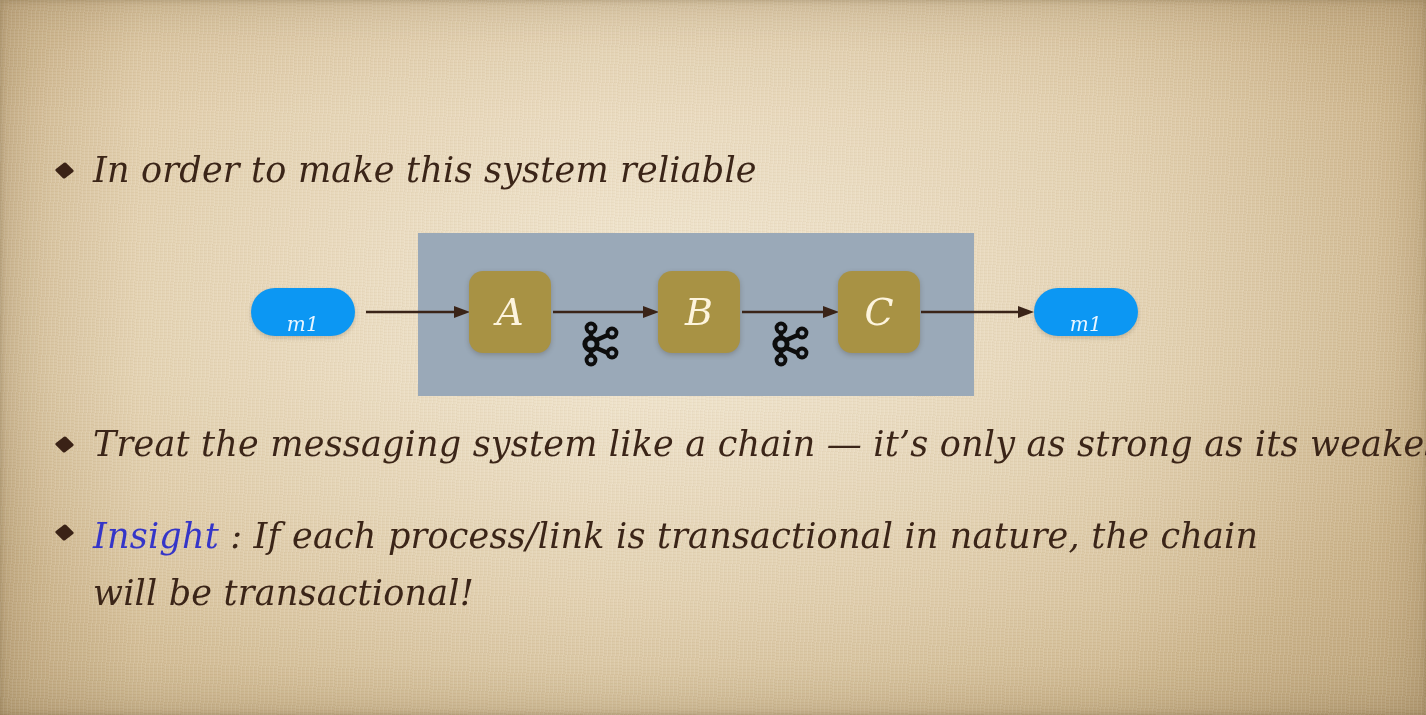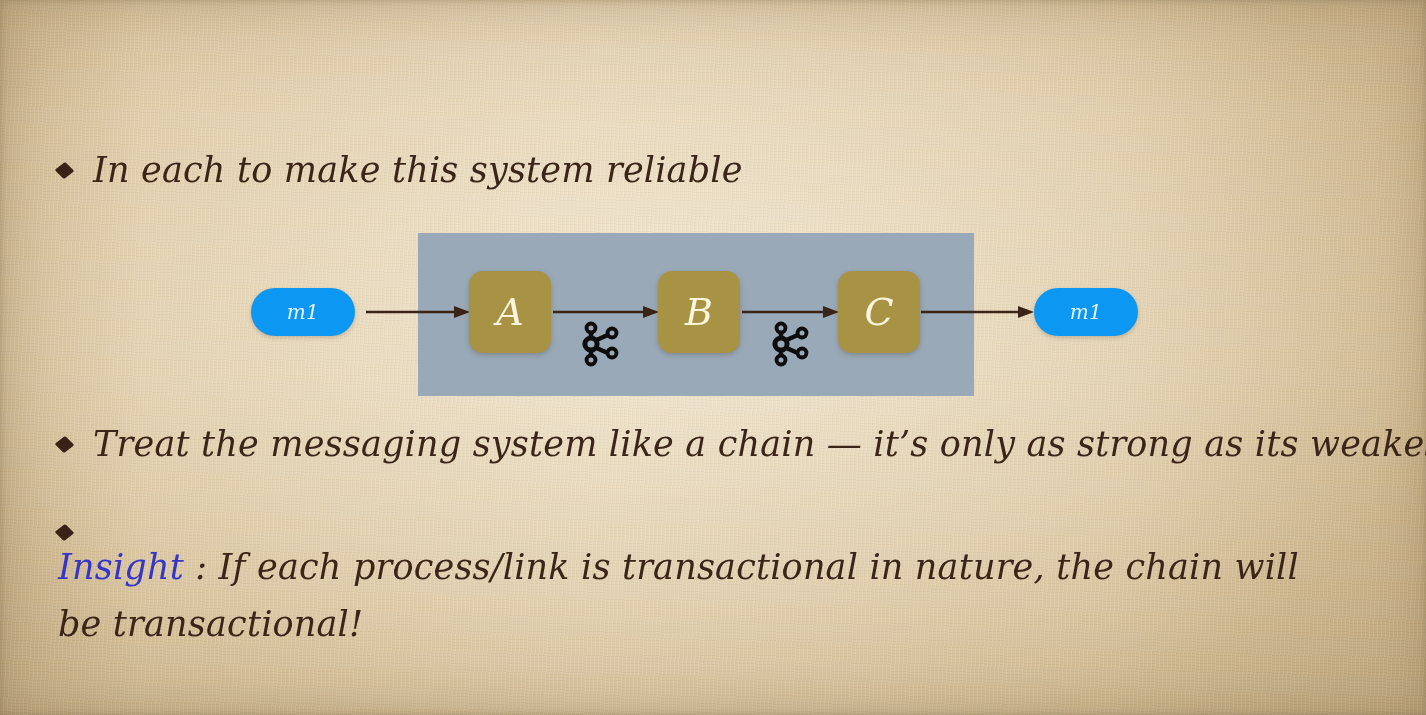--- a/index.html
+++ b/index.html
@@ -104,21 +104,21 @@
     font-weight: 400;
     color: #3b2518;
     letter-spacing: 0.2px;
   }
   #b1 { left: 58px; top: 146px; }
   #b1 .bullet-text { font-size: 35px; line-height: 48px; }
 
   #b2 { left: 58px; top: 420px; width: 1340px; }
   #b2 .bullet-text { font-size: 35px; line-height: 48px; white-space: nowrap; }
 
-  #b3 { left: 58px; top: 508px; width: 1260px; flex-direction: column; }
+  #b3 { left: 58px; top: 508px; width: 1260px; }
   #b3 .bullet-text { font-size: 35px; line-height: 57px; }
   .insight-word { color: #3535c8; }
 
   #b4 { left: 58px; top: 640px; }
   #b4 .bullet-text { font-size: 35px; line-height: 48px; }
 
   
   #diagram {
     left: 0;
     top: 0;
@@ -138,21 +138,21 @@
     background: #9aa9b8;
   }
 
   .pill {
     position: absolute;
     width: 104px;
     height: 48px;
     border-radius: 26px;
     background: #0c97f3;
     display: flex;
-    align-items: center;
+    align-items: flex-end;
     justify-content: center;
     color: #eaf6ff;
     font-family: "DejaVu Serif", "Liberation Serif", serif;
     font-size: 20px;
     font-style: italic;
     letter-spacing: 0.5px;
     box-shadow: 0 2px 4px rgba(60,45,25,0.20);
   }
   #pill-in  { left: 251px; top: 288px; }
   #pill-out { left: 1034px; top: 288px; }
@@ -295,21 +295,21 @@
       </svg>
     </div>
 
     <div class="pill" id="pill-out">
       <span>m1</span>
     </div>
   </div>
 
   <div class="bullet-row" id="b1">
     <span class="bullet-marker"></span>
-    <span class="bullet-text">In each to make this system reliable</span>
+    <span class="bullet-text">In order to make this system reliable</span>
   </div>
 
   <div class="bullet-row" id="b2">
     <span class="bullet-marker"></span>
     <span class="bullet-text">Treat the messaging system like a chain — it’s only as strong as its weakest link</span>
   </div>
 
   <div class="bullet-row" id="b3">
     <span class="bullet-marker"></span>
     <span class="bullet-text"><span class="insight-word">Insight</span><span> : If each process/link is transactional in nature, the chain will be transactional!</span></span>

